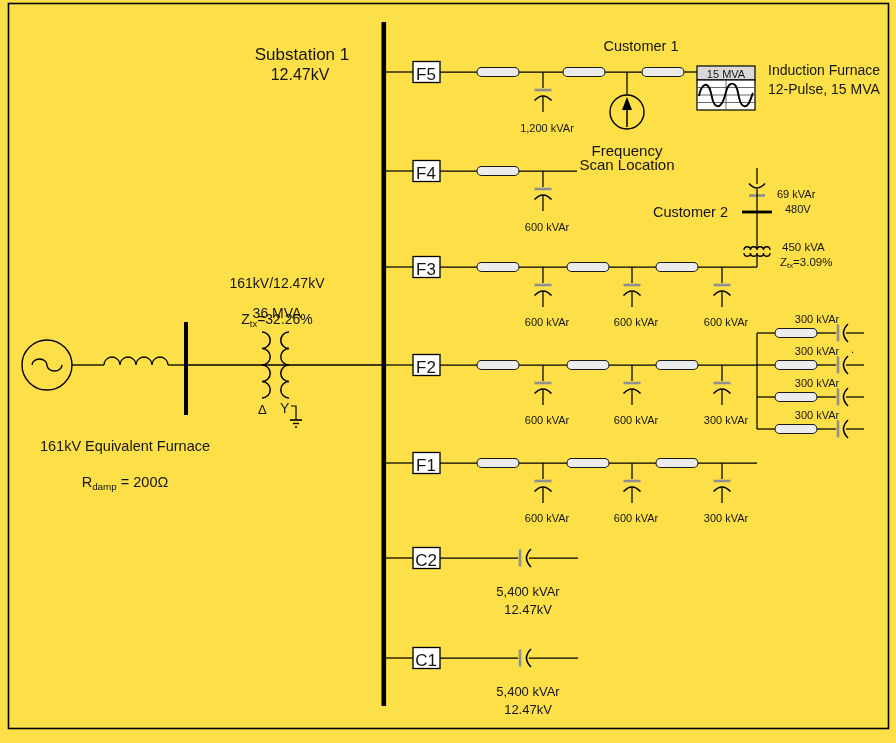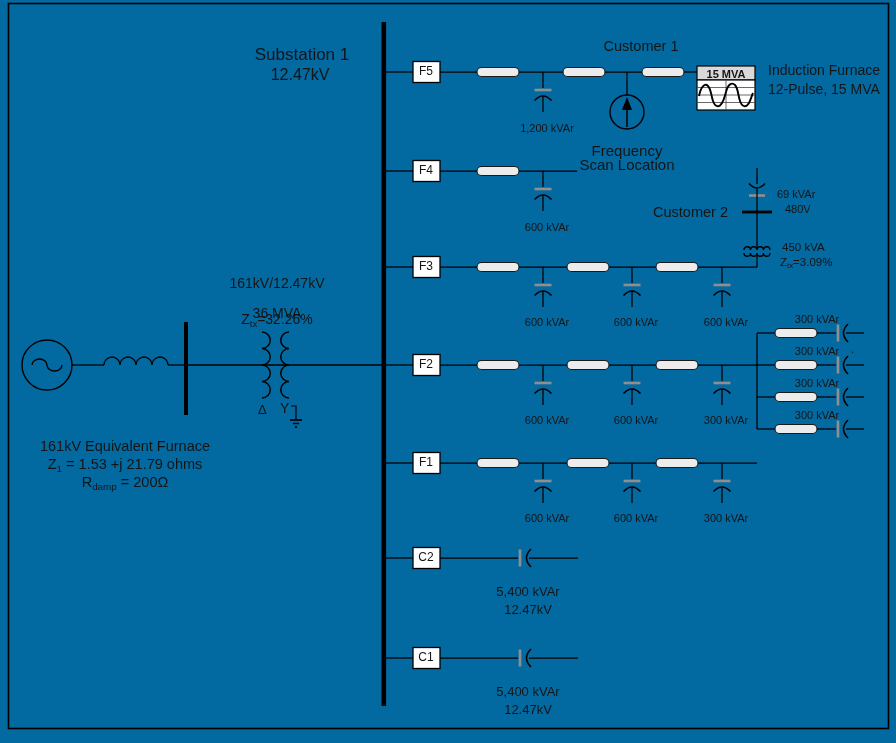--- a/index.html
+++ b/index.html
@@ -1,24 +1,24 @@
 <!DOCTYPE html>
 <html><head>
 <meta charset="utf-8">
 <style>
   html,body{margin:0;padding:0;background:#fff}
-  .stage{position:relative;width:896px;height:743px;background:#0369a1;overflow:hidden;
+  .stage{position:relative;width:896px;height:743px;background:#fde047;overflow:hidden;
          font-family:"Liberation Sans",sans-serif;color:#111}
   .stage svg{position:absolute;left:0;top:0}
   .lbl{position:absolute;line-height:1.12;white-space:nowrap;color:#151515}
   .c{transform:translateX(-50%);text-align:center}
   .r{transform:translateX(-100%);text-align:center}
-  .s11{font-size:11px}.s115{font-size:11.5px}.s12{font-size:15px}.s125{font-size:12px}
+  .s11{font-size:11px}.s115{font-size:11.5px}.s12{font-size:15px}.s125{font-size:17px}
   .s13{font-size:13px}.s14{font-size:14px}.s145{font-size:14.5px}.s16{font-size:16px}.s17{font-size:17px}
-  .b{font-weight:bold}
+  .b{font-weight:normal}
   sub{font-size:0.68em;vertical-align:-0.28em}
 </style>
 </head>
 <body>
 
 <div class="stage">
 
   <svg width="896" height="743" viewBox="0 0 896 743">
 
     <rect x="8.5" y="3.5" width="880" height="725" fill="none" stroke="#000" stroke-width="1.6"></rect>
@@ -325,21 +325,20 @@
   <div class="lbl s115" style="left:782px;top:241px">450 kVA</div>
   <div class="lbl s115" style="left:780px;top:256px"><span>Z</span><sub>tx</sub><span>=3.09%</span></div>
 
   <div class="lbl c s14" style="left:277px;top:276px">161kV/12.47kV</div>
   <div class="lbl c s14" style="left:277px;top:306px">36 MVA</div>
   <div class="lbl c s14" style="left:277px;top:312px"><span>Z</span><sub>tx</sub><span>=32.26%</span></div>
   <div class="lbl s13" style="left:258px;top:403px">Δ</div>
   <div class="lbl s14" style="left:280px;top:401px">Y</div>
 
   <div class="lbl c s145" style="left:125px;top:438px">161kV Equivalent Furnace</div>
-  <div class="lbl c s145" style="left:125px;top:456px"><span>Z</span><sub>1</sub><span> = 1.53 +j 21.79 ohms</span></div>
   <div class="lbl c s145" style="left:125px;top:474px"><span>R</span><sub>damp</sub><span> = 200Ω</span></div>
 
   <div class="lbl c s125" style="left:426px;top:65px">F5</div>
   <div class="lbl c s125" style="left:426px;top:164px">F4</div>
   <div class="lbl c s125" style="left:426px;top:260px">F3</div>
   <div class="lbl c s125" style="left:426px;top:358px">F2</div>
   <div class="lbl c s125" style="left:426px;top:456px">F1</div>
   <div class="lbl c s125" style="left:426px;top:551px">C2</div>
   <div class="lbl c s125" style="left:426px;top:651px">C1</div>
 

